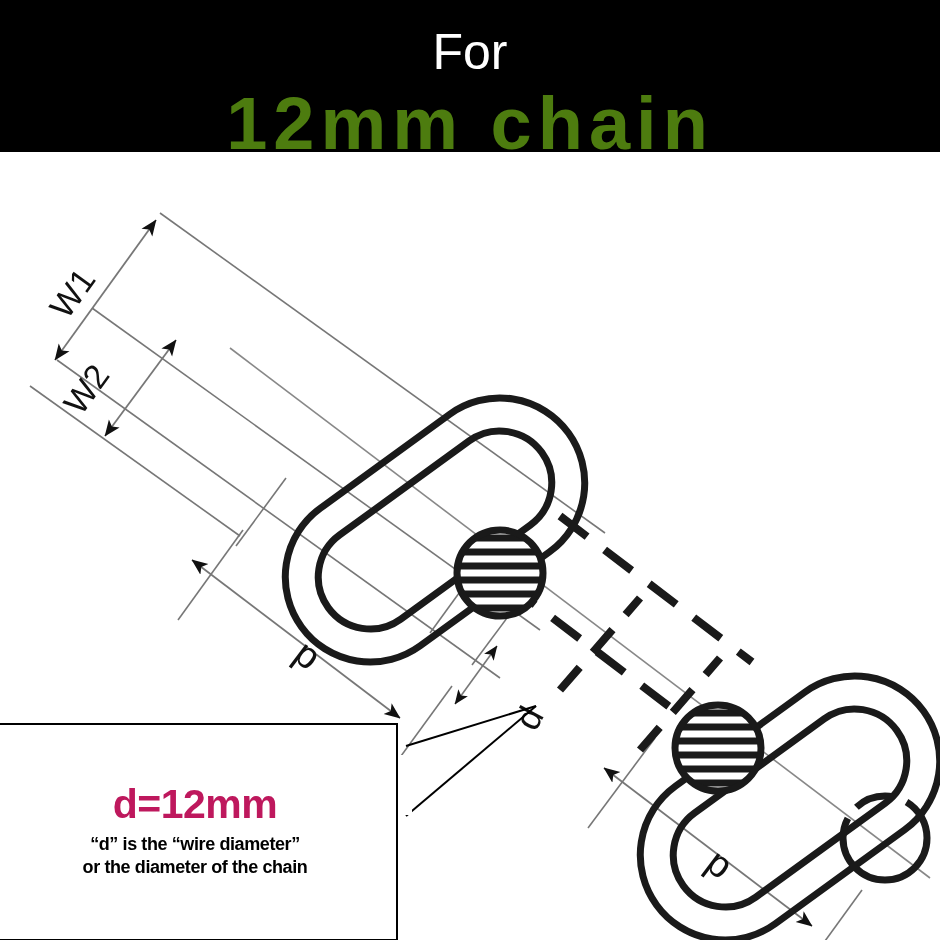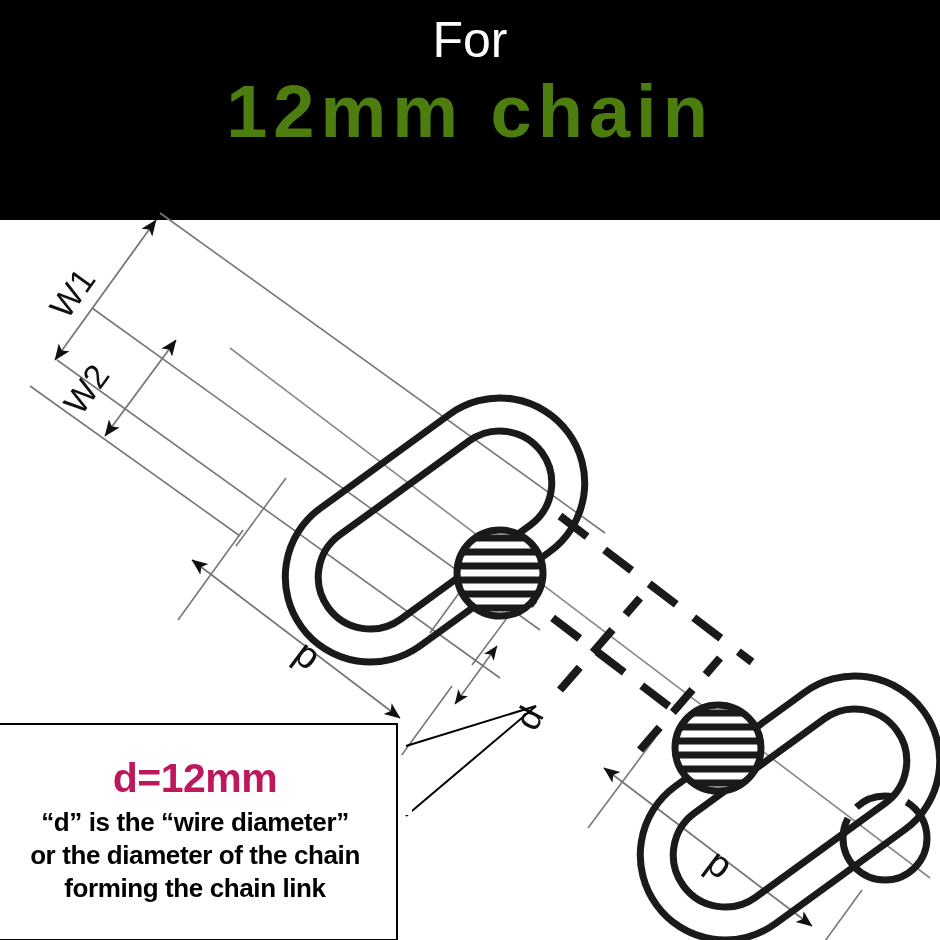--- a/index.html
+++ b/index.html
@@ -17,29 +17,29 @@
     background: #ffffff;
     overflow: hidden;
   }
 
   
   #header-banner {
     position: absolute;
     left: 0;
     top: 0;
     width: 940px;
-    height: 220px;
+    height: 152px;
     background: #000000;
     color: #ffffff;
     display: flex;
     flex-direction: column;
     align-items: center;
     justify-content: flex-start;
     box-sizing: border-box;
-    padding-top: 14px;
+    padding-top: 26px;
   }
   #header-line1 {
     font-family: "Liberation Sans", sans-serif;
     font-size: 50px;
     font-weight: 400;
     line-height: 1.05;
     letter-spacing: 0px;
     color: #ffffff;
   }
   #header-line2 {
@@ -95,21 +95,21 @@
     font-family: "Liberation Sans", sans-serif;
     font-size: 41px;
     font-weight: 700;
     color: #be185d;
     line-height: 1.15;
     margin-bottom: 4px;
     letter-spacing: -0.5px;
   }
   .callout-line {
     font-family: "Liberation Sans", sans-serif;
-    font-size: 26px;
+    font-size: 18px;
     font-weight: 700;
     color: #000000;
     line-height: 1.28;
     text-align: left;
     letter-spacing: -0.4px;
     white-space: nowrap;
   }
   
   #callout-notch-mask {
     position: absolute;
@@ -249,18 +249,17 @@
         <path d="M 406 638 L 536 528"></path>
       </g>
     </svg>
   </div>
 
   <div id="callout-box">
     <div id="callout-inner">
       <div class="callout-head">d=12mm</div>
       <div class="callout-line">“d” is the “wire diameter”</div>
       <div class="callout-line">or the diameter of the chain</div>
-      <div class="callout-line">forming the chain link</div>
     </div>
   </div>
   <div id="callout-notch-mask"></div>
 
 </div>
 
 </body></html>

